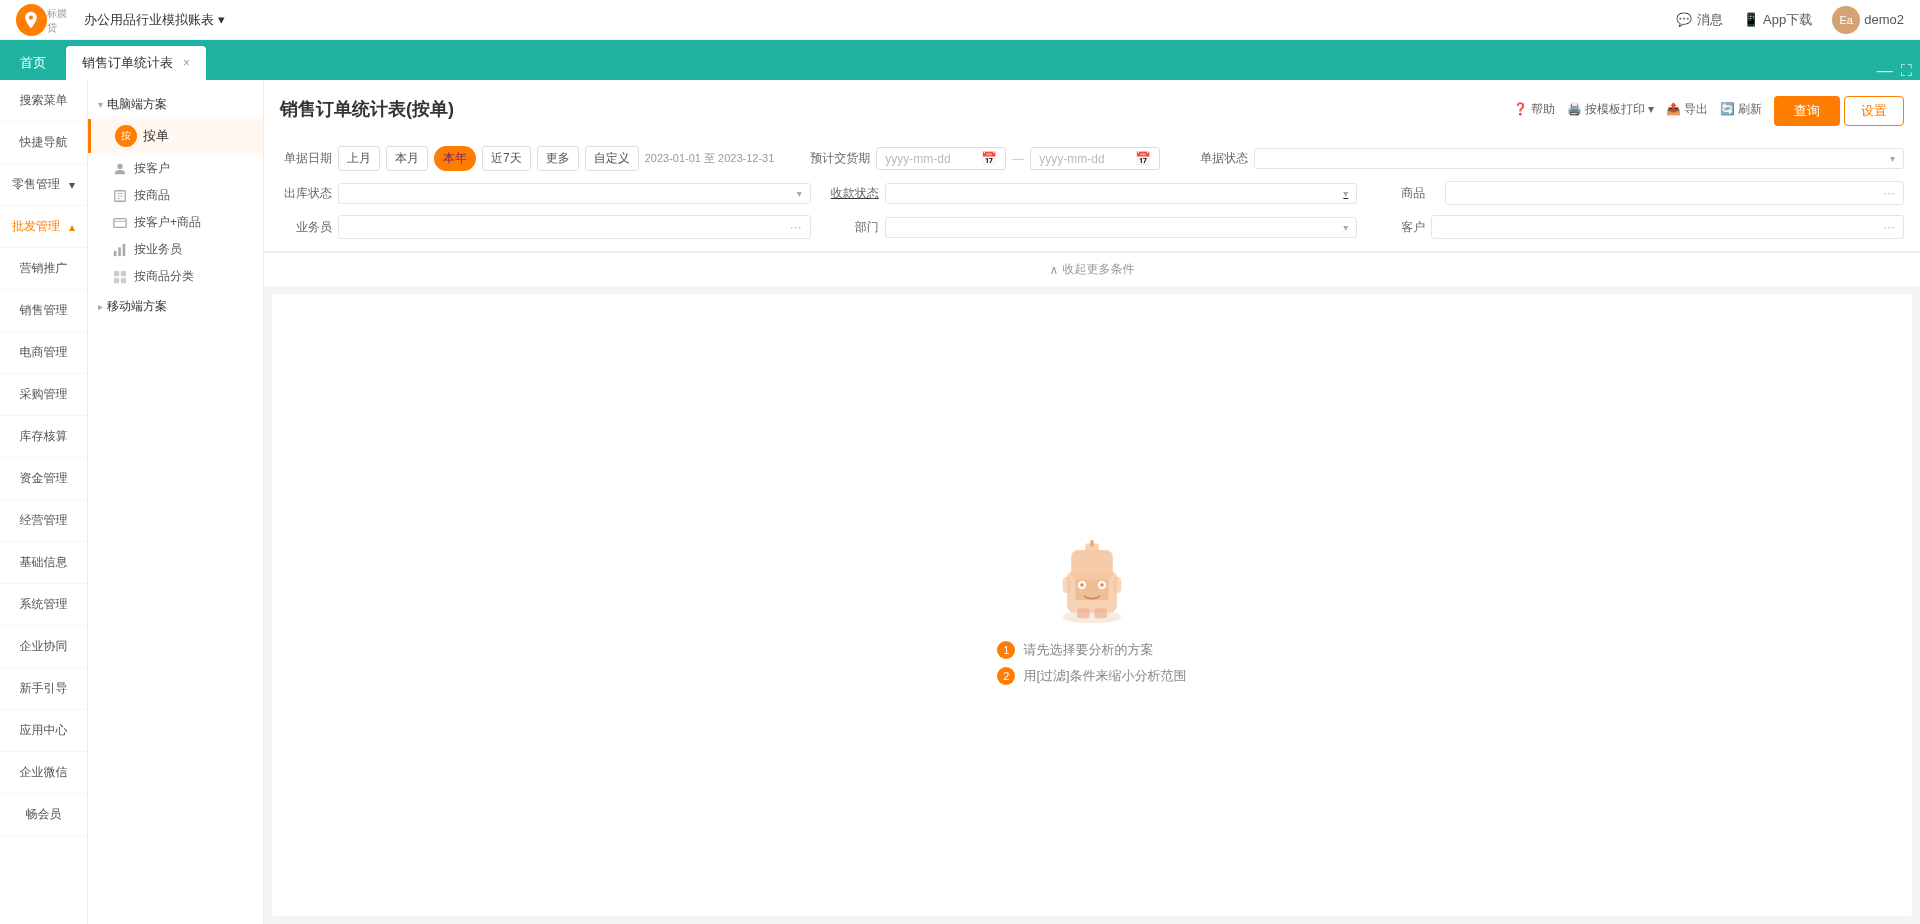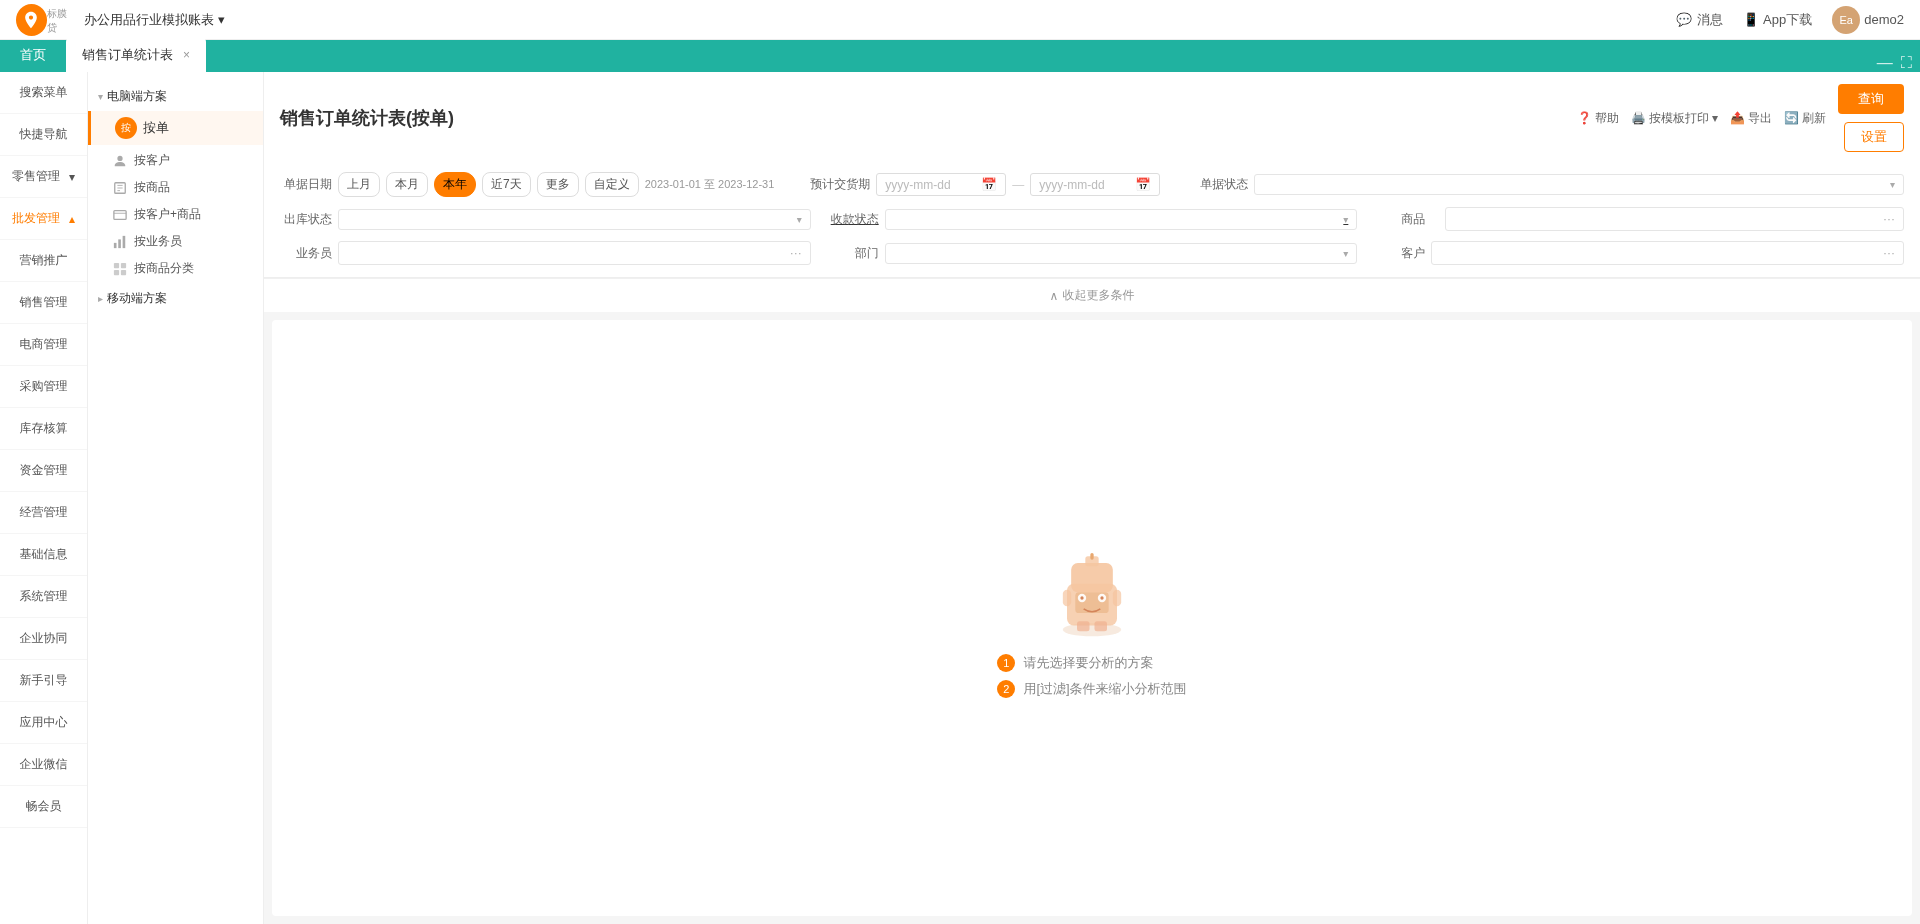--- a/index.html
+++ b/index.html
@@ -12,21 +12,21 @@
     .logo-icon { width: 32px; height: 32px; background: #ff7d00; border-radius: 50%; display: flex; align-items: center; justify-content: center; }
     .logo-icon svg { width: 20px; height: 20px; fill: #fff; }
     .logo-text { font-size: 10px; color: #999; margin-top: 2px; }
     .app-selector { display: flex; align-items: center; gap: 4px; font-size: 13px; color: #555; cursor: pointer; }
     .app-selector span { color: #333; }
     .topbar-right { display: flex; align-items: center; gap: 20px; font-size: 13px; color: #555; }
     .topbar-right-item { display: flex; align-items: center; gap: 4px; cursor: pointer; }
     .avatar { width: 28px; height: 28px; border-radius: 50%; background: #d4a373; display: flex; align-items: center; justify-content: center; color: #fff; font-size: 11px; }
 
     
-    .tabbar { height: 32px; background: #20b2a0; display: flex; align-items: flex-end; padding: 0 0 0 0; flex-shrink: 0; position: relative; }
+    .tabbar { height: 40px; background: #20b2a0; display: flex; align-items: flex-end; padding: 0 0 0 0; flex-shrink: 0; position: relative; }
     .tab { height: 34px; padding: 0 16px; display: flex; align-items: center; gap: 6px; font-size: 13px; cursor: pointer; border-radius: 4px 4px 0 0; margin-left: 4px; }
     .tab-home { background: transparent; color: #fff; }
     .tab-active { background: #fff; color: #333; }
     .tab-close { font-size: 12px; color: #999; cursor: pointer; margin-left: 4px; }
     .tab-right-buttons { margin-left: auto; display: flex; align-items: center; gap: 8px; padding-right: 8px; }
     .tab-btn { color: #fff; background: transparent; border: none; font-size: 16px; cursor: pointer; opacity: 0.8; }
 
     
     .main-layout { display: flex; flex: 1; overflow: hidden; }
 
@@ -53,31 +53,31 @@
     .scheme-active-dot { width: 22px; height: 22px; border-radius: 50%; background: #ff7d00; color: #fff; font-size: 11px; display: flex; align-items: center; justify-content: center; flex-shrink: 0; }
     .scheme-item { display: flex; align-items: center; gap: 6px; padding: 5px 10px 5px 24px; font-size: 12px; color: #555; cursor: pointer; }
     .scheme-item-icon { width: 16px; height: 16px; display: flex; align-items: center; justify-content: center; color: #aaa; font-size: 12px; flex-shrink: 0; }
 
     
     .right-panel { flex: 1; display: flex; flex-direction: column; overflow: hidden; background: #f5f5f5; }
 
     
     .filter-area { background: #fff; padding: 12px 16px; border-bottom: 1px solid #eee; flex-shrink: 0; }
     .filter-label { font-size: 12px; color: #666; white-space: nowrap; min-width: 52px; text-align: right; }
-    .date-btn { padding: 3px 8px; font-size: 12px; border: 1px solid #ddd; border-radius: 8px; cursor: pointer; background: #fff; color: #555; }
-    .date-btn.active { background: #ff7d00; color: #000000; border-color: #ff7d00; border-radius: 12px; }
+    .date-btn { padding: 3px 8px; font-size: 12px; border: 1px solid #ddd; border-radius: 3px; cursor: pointer; background: #fff; color: #555; }
+    .date-btn.active { background: #ff7d00; color: #701a75; border-color: #ff7d00; border-radius: 12px; }
     .date-input { border: 1px solid #ddd; border-radius: 3px; padding: 3px 8px; font-size: 12px; color: #bbb; width: 120px; display: flex; align-items: center; justify-content: space-between; cursor: pointer; background: #fff; }
     .date-sep { color: #ccc; font-size: 12px; }
     .page-title { font-size: 18px; font-weight: 600; color: #333; }
     .header-actions { display: flex; align-items: center; gap: 12px; font-size: 12px; color: #666; }
     .header-action-btn { display: flex; align-items: center; gap: 3px; cursor: pointer; color: #666; }
     .query-btn { background: #ff7d00; color: #fff; border: none; border-radius: 4px; padding: 6px 20px; font-size: 13px; cursor: pointer; }
     .setup-btn { background: #fff; color: #ff7d00; border: 1px solid #ff7d00; border-radius: 4px; padding: 5px 16px; font-size: 13px; cursor: pointer; margin-top: 4px; }
 
-    .filter-right-actions { display: flex; flex-direction: column; align-items: flex-end; gap: 4px; }
+    .filter-right-actions { display: flex; flex-direction: row; align-items: flex-end; gap: 4px; }
 
     .collapse-bar { display: flex; align-items: center; justify-content: center; padding: 8px; background: #fff; cursor: pointer; color: #999; font-size: 12px; gap: 4px; border-top: 1px solid #f0f0f0; }
 
     
     .empty-state { flex: 1; display: flex; flex-direction: column; align-items: center; justify-content: center; gap: 16px; background: #fff; margin: 8px; border-radius: 4px; }
     .empty-icon { width: 100px; height: 100px; position: relative; }
     .empty-tips { display: flex; flex-direction: column; gap: 8px; }
     .empty-tip { display: flex; align-items: center; gap: 8px; font-size: 13px; color: #888; }
     .tip-num { width: 18px; height: 18px; border-radius: 50%; background: #ff7d00; color: #fff; font-size: 11px; display: flex; align-items: center; justify-content: center; flex-shrink: 0; }
 

